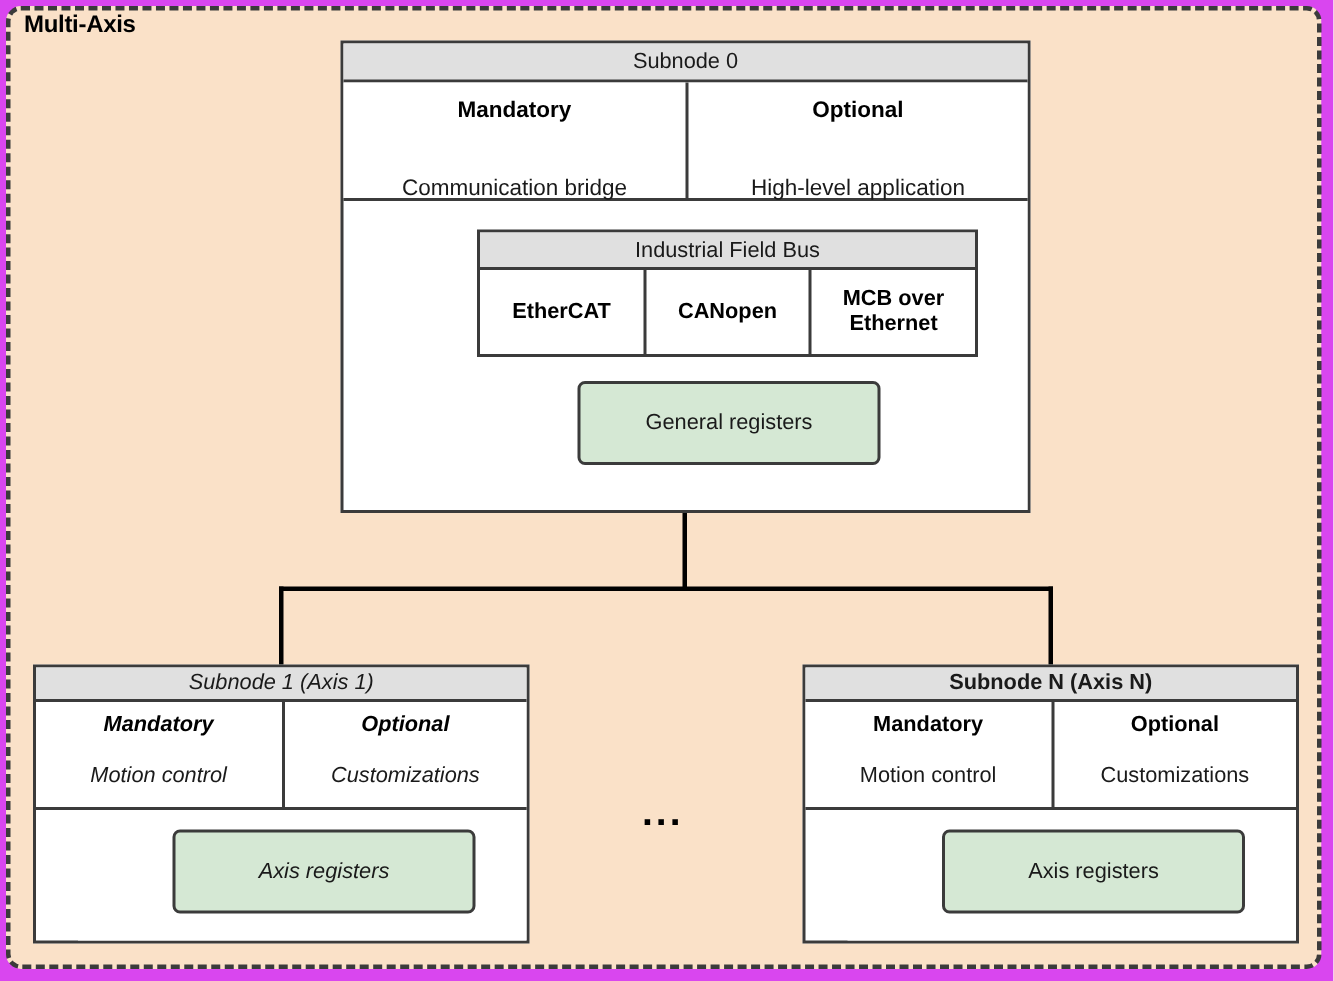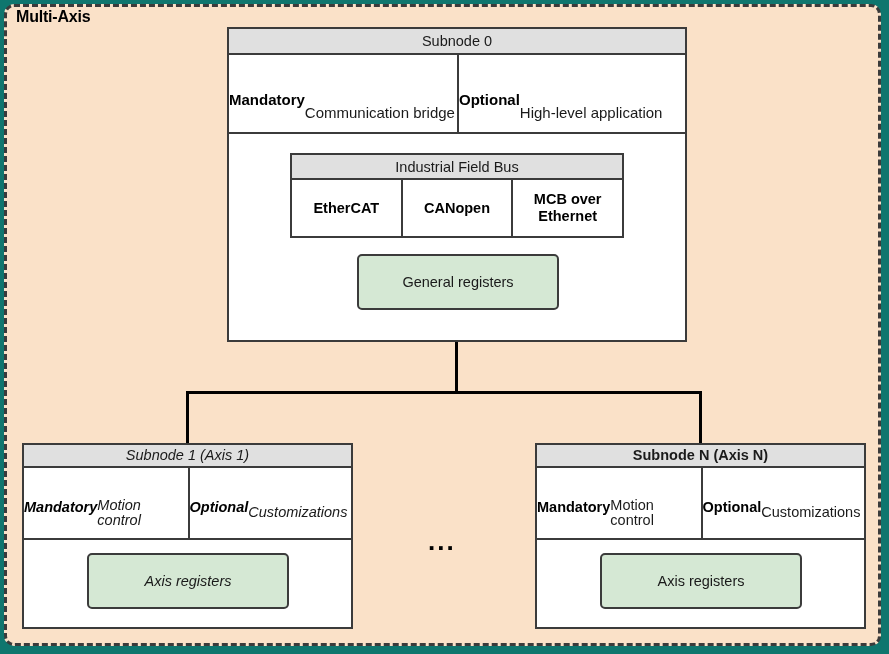--- a/index.html
+++ b/index.html
@@ -4,21 +4,21 @@
 <style>
   html, body {
     margin: 0;
     padding: 0;
     background: #ffffff;
   }
   #canvas {
     position: relative;
     width: 889px;
     height: 654px;
-    background: #0f766e;
+    background: #d946ef;
     font-family: "Liberation Sans", sans-serif;
     overflow: hidden;
   }
 
   
   .outer-frame {
     position: absolute;
     left: 4px;
     top: 4px;
     width: 877px;
@@ -61,21 +61,21 @@
   
   .mo-row {
     display: flex;
     box-sizing: border-box;
     border-bottom: 2px solid #3b3b3b;
   }
   .mo-cell {
     flex: 1 1 50%;
     box-sizing: border-box;
     display: flex;
-    flex-direction: row;
+    flex-direction: column;
     align-items: center;
     justify-content: flex-start;
     background: #ffffff;
   }
   .mo-cell + .mo-cell {
     border-left: 2px solid #3b3b3b;
   }
   .mo-title {
     font-weight: bold;
     color: #000000;
@@ -91,20 +91,21 @@
   .s0-sub   { font-size: 15px; margin-top: 37px; }
   
   .ax-title { font-size: 14.5px; margin-top: 8px; }
   .ax-sub   { font-size: 14.5px; margin-top: 19px; }
 
   
   .node-body {
     box-sizing: border-box;
     background: #ffffff;
     position: relative;
+    margin-left: 28px;
   }
 
   
   .fieldbus {
     position: absolute;
     box-sizing: border-box;
     border: 2px solid #3b3b3b;
     background: #ffffff;
   }
   .fieldbus-header {

